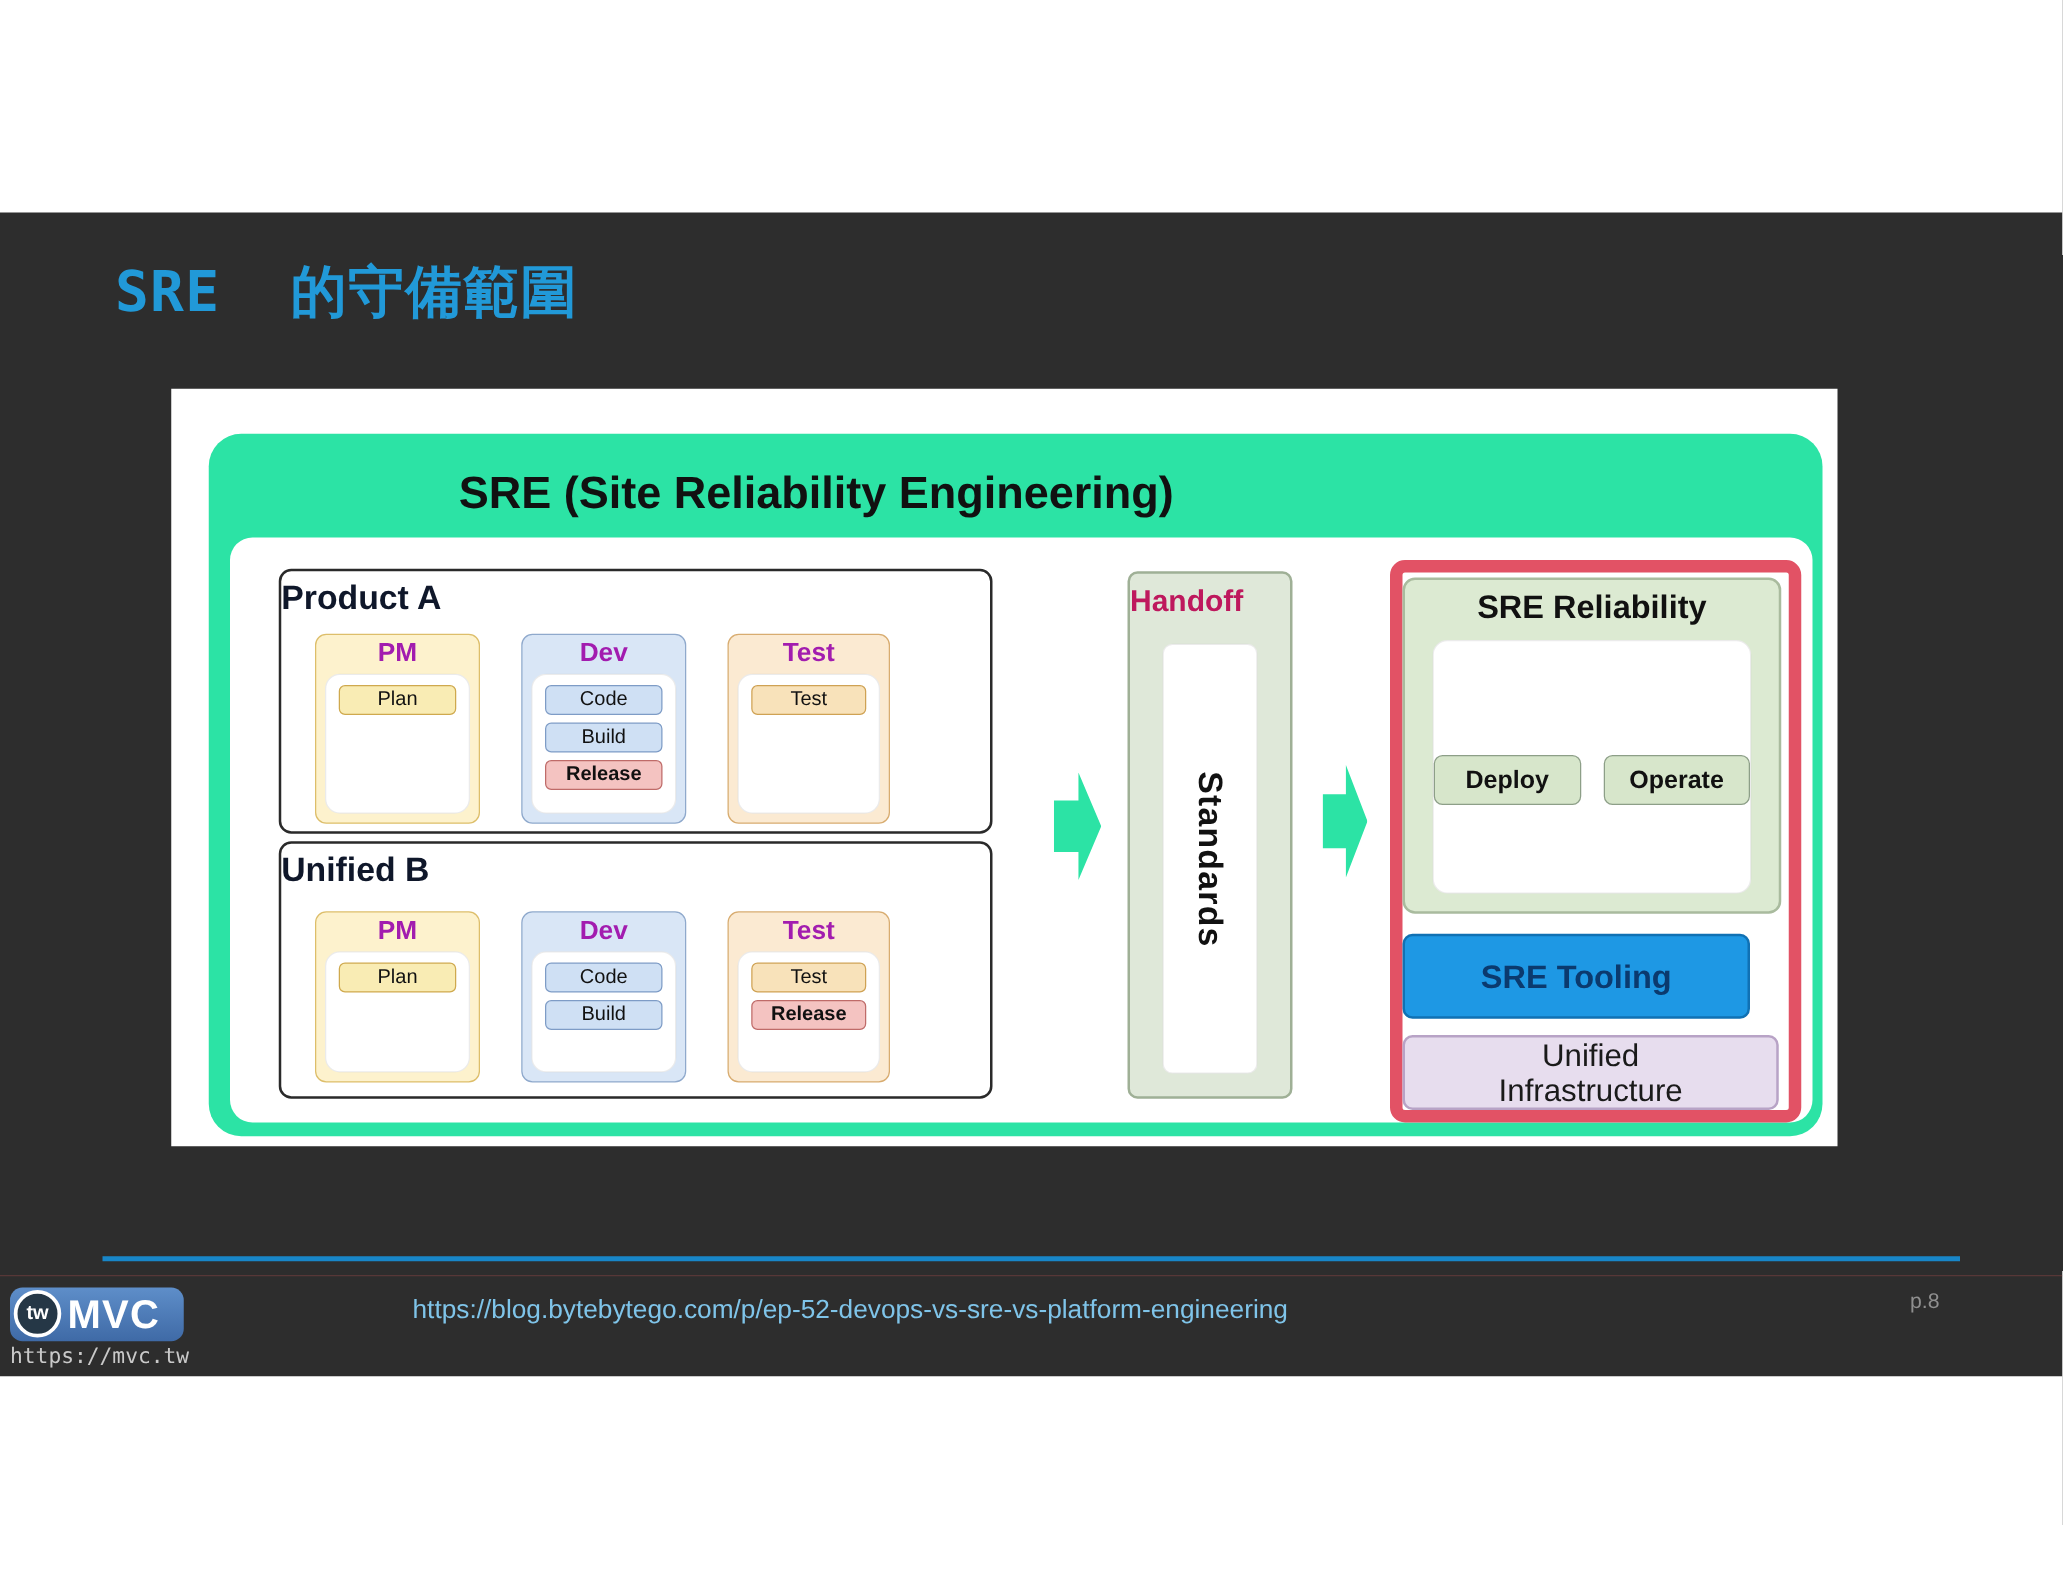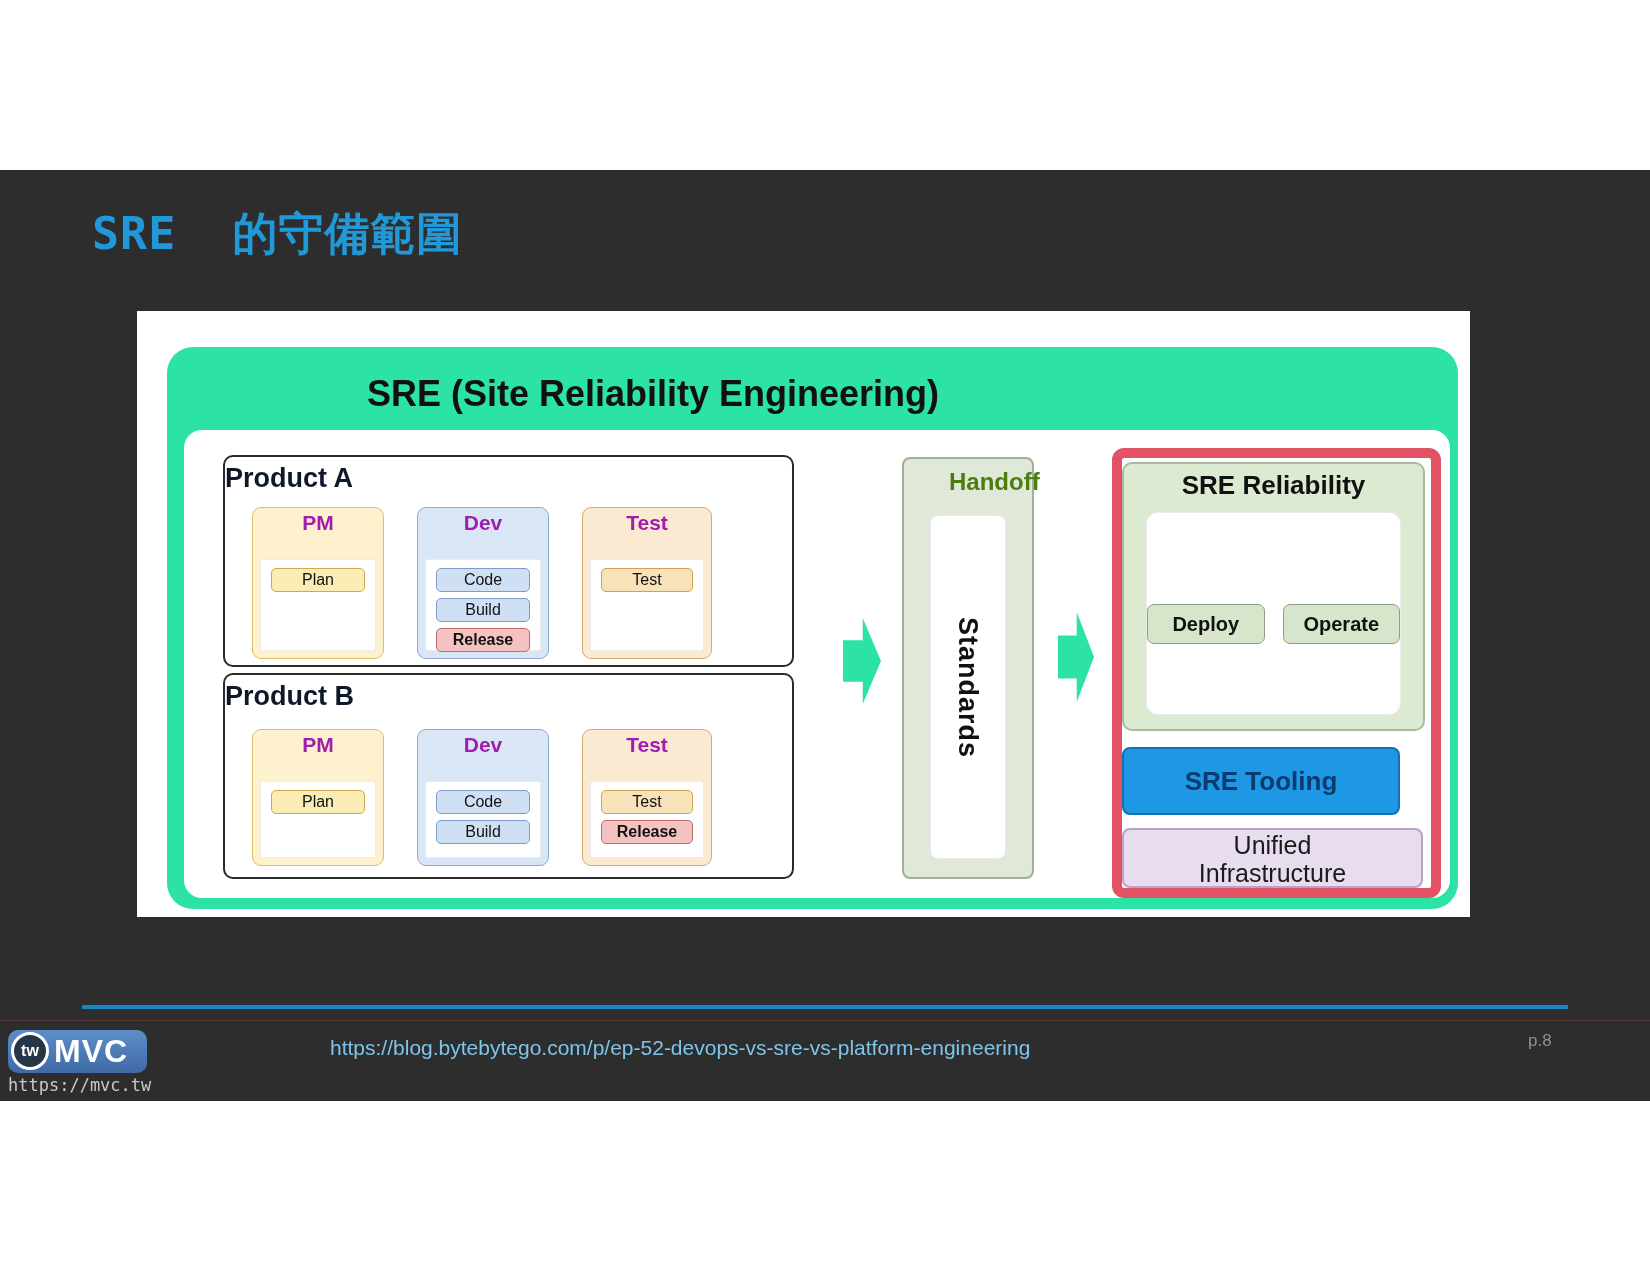--- a/index.html
+++ b/index.html
@@ -18,37 +18,37 @@
   .product{position:absolute;border:2.5px solid #2a2a2a;border-radius:10px;background:#fff;}
   .product-a{left:39px;top:25px;width:567px;height:208px;}
   .product-b{left:39px;top:243px;width:567px;height:202px;}
   .p-title{text-align:left;font-size:27px;font-weight:bold;color:#0f172a;margin-top:6px;}
   .col{position:absolute;border-radius:9px;}
   .th-y{background:#fdf2cd;border:1.5px solid #ddbe6a;}
   .th-b{background:#d9e6f6;border:1.5px solid #8fa9cc;}
   .th-o{background:#fbead2;border:1.5px solid #d8ac70;}
   .col-hd{text-align:center;font-size:21px;font-weight:bold;color:#a21caf;padding-top:3px;}
   .col-inner{position:absolute;left:7px;right:7px;top:31px;bottom:7px;background:#fff;
-        border-radius:2px;border:1px solid rgba(0,0,0,0.08);margin-top:20px;}
+        border-radius:12px;border:1px solid rgba(0,0,0,0.08);}
   .badge{display:block;width:80%;margin:8px auto 0;text-align:center;font-size:16px;color:#111;
         border-radius:5px;padding:2px 0;border:1.5px solid;}
   .badge + .badge{margin-top:6px;}
   .b-y{background:#f9ecb4;border-color:#cfa94e;}
   .b-b{background:#cfe0f4;border-color:#7e9cc6;}
   .b-o{background:#f8e2ba;border-color:#cfa254;}
   .b-r{background:#f4c3c1;border-color:#bf6b69;font-weight:bold;}
   
   .arrow{position:absolute;background:#2ce3a5;
         clip-path:polygon(0% 26%,52% 26%,52% 0%,100% 50%,52% 100%,52% 74%,0% 74%);}
   .arrow-1{left:659px;top:188px;width:38px;height:86px;}
   .arrow-2{left:874px;top:182px;width:36px;height:90px;}
   
   .handoff{position:absolute;left:718px;top:27px;width:128px;height:418px;background:#dfe8d9;
         border:2px solid #9fb096;border-radius:8px;}
-  .handoff-hd{font-size:24px;font-weight:bold;color:#4d7c0f;margin-top:9px;padding-left:45px;}
+  .handoff-hd{font-size:24px;font-weight:bold;color:#be185d;margin-top:9px;}
   .handoff-inner{position:absolute;left:26px;right:26px;top:56px;bottom:18px;background:#fff;
         border-radius:8px;border:1px solid rgba(0,0,0,0.08);display:flex;align-items:center;justify-content:center;}
   .standards{transform:rotate(90deg);white-space:nowrap;font-size:27px;font-weight:bold;color:#111;letter-spacing:1px;}
   
   .red-frame{position:absolute;left:928px;top:18px;width:329px;height:450px;box-sizing:border-box;
         border:10px solid #e25265;border-radius:12px;}
   .org-box{position:absolute;left:0px;top:4px;width:303px;height:269px;box-sizing:border-box;
         background:#dcead2;border:2px solid #a9bb9e;border-radius:10px;}
   .org-title{text-align:center;font-size:26px;font-weight:bold;color:#111;margin-top:6px;}
   .org-inner{position:absolute;left:22px;right:22px;top:48px;bottom:14px;background:#fff;
@@ -108,21 +108,21 @@
           </div>
           <div class="col th-o" style="left:357px;top:50px;width:128px;height:150px;">
             <div class="col-hd">Test</div>
             <div class="col-inner">
               <span class="badge b-o">Test</span>
             </div>
           </div>
         </div>
 
         <div class="product product-b">
-          <div class="p-title">Product B</div>
+          <div class="p-title">Unified B</div>
           <div class="col th-y" style="left:27px;top:54px;width:130px;height:135px;">
             <div class="col-hd">PM</div>
             <div class="col-inner">
               <span class="badge b-y">Plan</span>
             </div>
           </div>
           <div class="col th-b" style="left:192px;top:54px;width:130px;height:135px;">
             <div class="col-hd">Dev</div>
             <div class="col-inner">
               <span class="badge b-b">Code</span>

